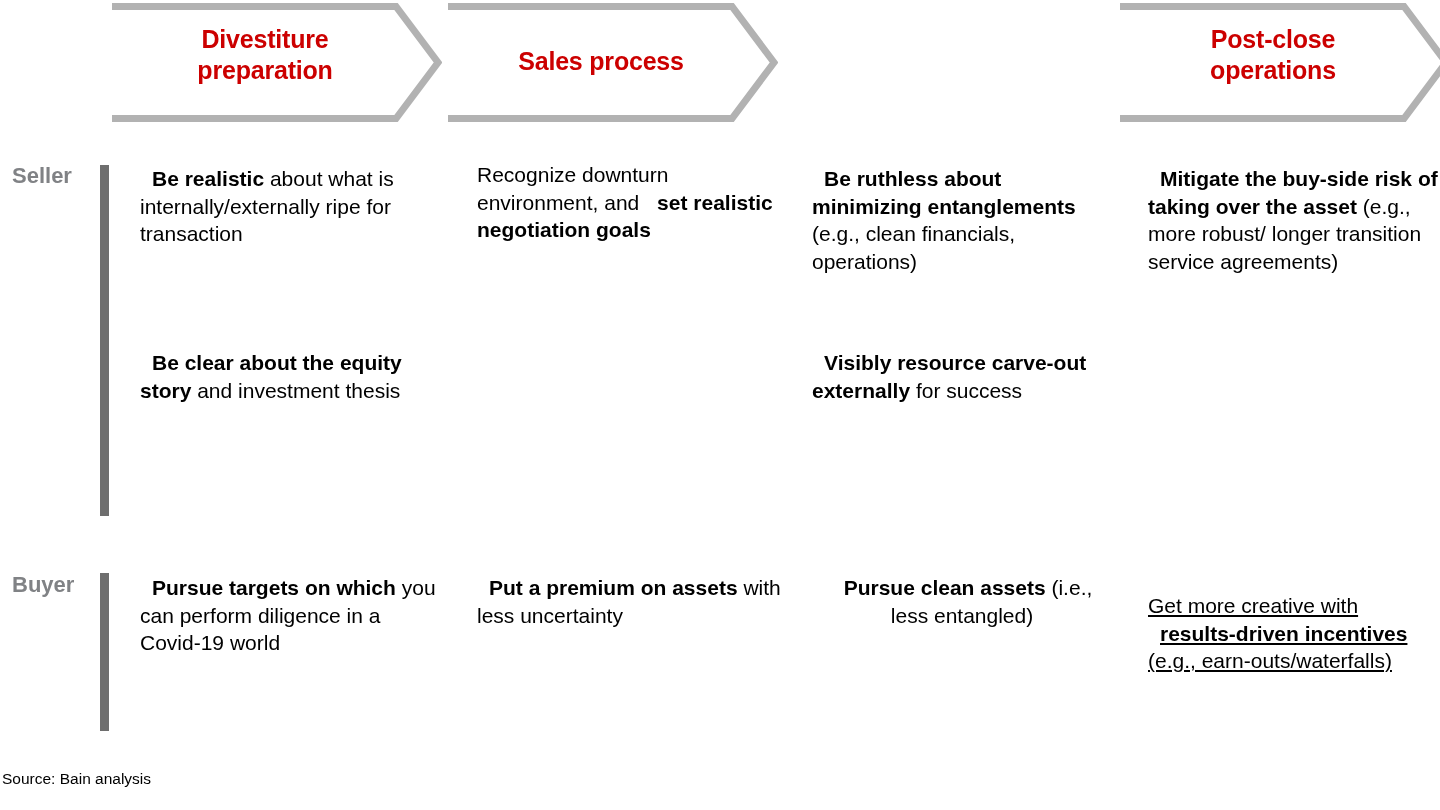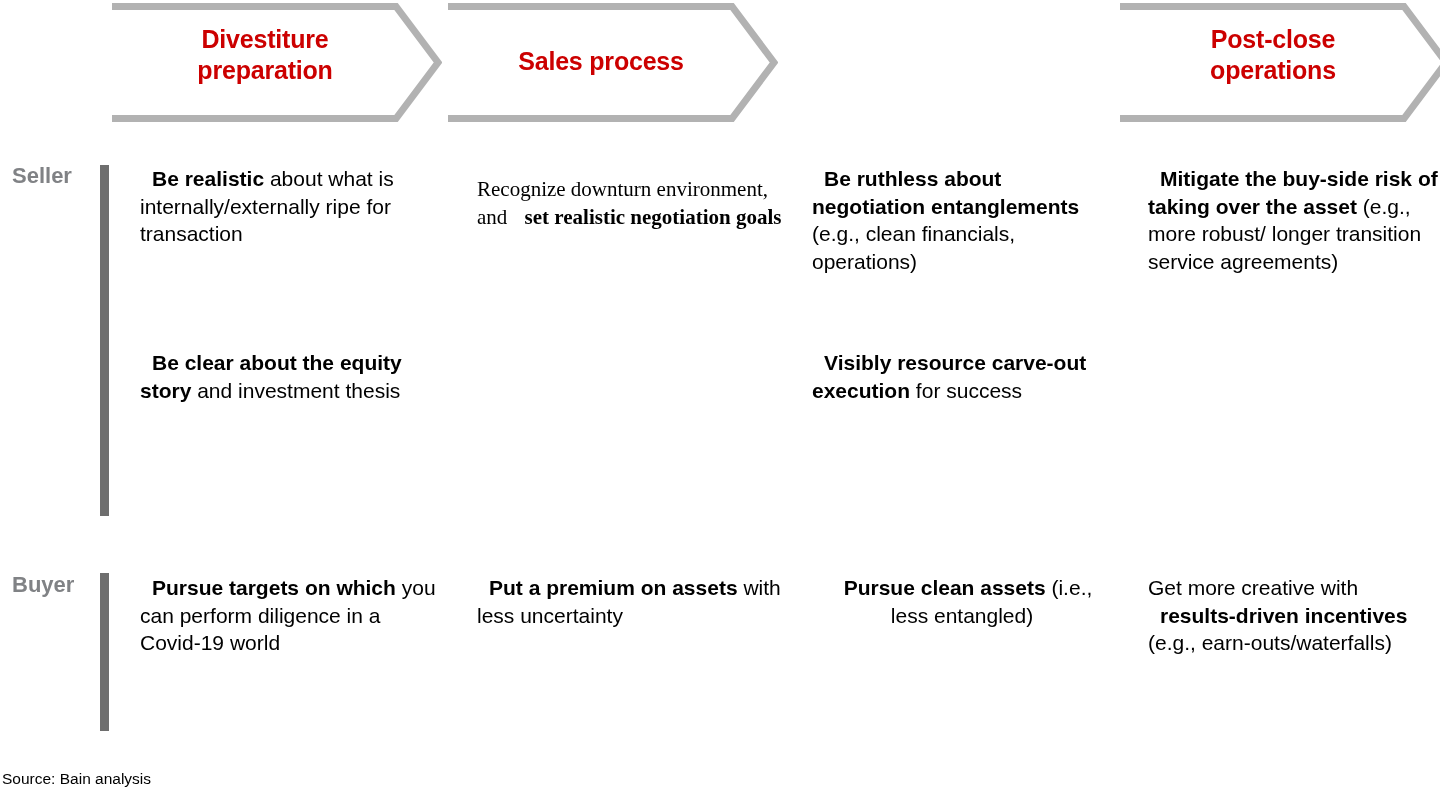--- a/index.html
+++ b/index.html
@@ -119,32 +119,32 @@
       <div class="chevron-label" style="white-space:pre-line;">Post-close
 operations</div>
     </div>
 
   </div>
 
   <div class="row-label" style="top:163px;">Seller</div>
   <div class="row-bar" style="top:165px; height:351px;"></div>
 
   <div class="cell" style="left:140px; top:165px; width:300px;"><b>Be realistic</b> about what is internally/externally ripe for transaction</div>
-  <div class="cell" style="left:477px; top:176px; width:305px;font-family:Liberation Serif, serif;">Recognize downturn environment, and <b>set realistic negotiation goals</b></div>
-  <div class="cell" style="left:812px; top:165px; width:300px;"><b>Be ruthless about negotiation entanglements</b> (e.g., clean financials, operations)</div>
+  <div class="cell" style="left:477px; top:161px; width:305px;">Recognize downturn environment, and <b>set realistic negotiation goals</b></div>
+  <div class="cell" style="left:812px; top:165px; width:300px;"><b>Be ruthless about minimizing entanglements</b> (e.g., clean financials, operations)</div>
   <div class="cell" style="left:1148px; top:165px; width:290px;"><b>Mitigate the buy-side risk of taking over the asset</b> (e.g., more robust/ longer transition service agreements)</div>
 
   <div class="cell" style="left:140px; top:349px; width:305px;"><b>Be clear about the equity story</b> and investment thesis</div>
   <div class="cell" style="left:477px; top:349px; width:305px;"></div>
-  <div class="cell" style="left:812px; top:349px; width:300px;"><b>Visibly resource carve-out execution</b> for success</div>
+  <div class="cell" style="left:812px; top:349px; width:300px;"><b>Visibly resource carve-out externally</b> for success</div>
   <div class="cell" style="left:1148px; top:349px; width:290px;"></div>
 
   <div class="row-label" style="top:572px;">Buyer</div>
   <div class="row-bar" style="top:573px; height:158px;"></div>
 
   <div class="cell" style="left:140px; top:574px; width:305px;"><b>Pursue targets on which</b> you can perform diligence in a Covid-19 world</div>
   <div class="cell" style="left:477px; top:574px; width:310px;"><b>Put a premium on assets</b> with less uncertainty</div>
   <div class="cell" style="left:812px; top:574px; width:300px;text-align:center;"><b>Pursue clean assets</b> (i.e., less entangled)</div>
-  <div class="cell" style="left:1148px; top:574px; width:292px;">Get more creative with <b>results-driven incentives</b> (e.g., earn-outs/waterfalls)</div>
+  <div class="cell" style="left:1148px; top:592px; width:292px;text-decoration:underline;">Get more creative with <b>results-driven incentives</b> (e.g., earn-outs/waterfalls)</div>
 
   <div class="source">Source: Bain analysis</div>
 
 </div>
 
 </body></html>

